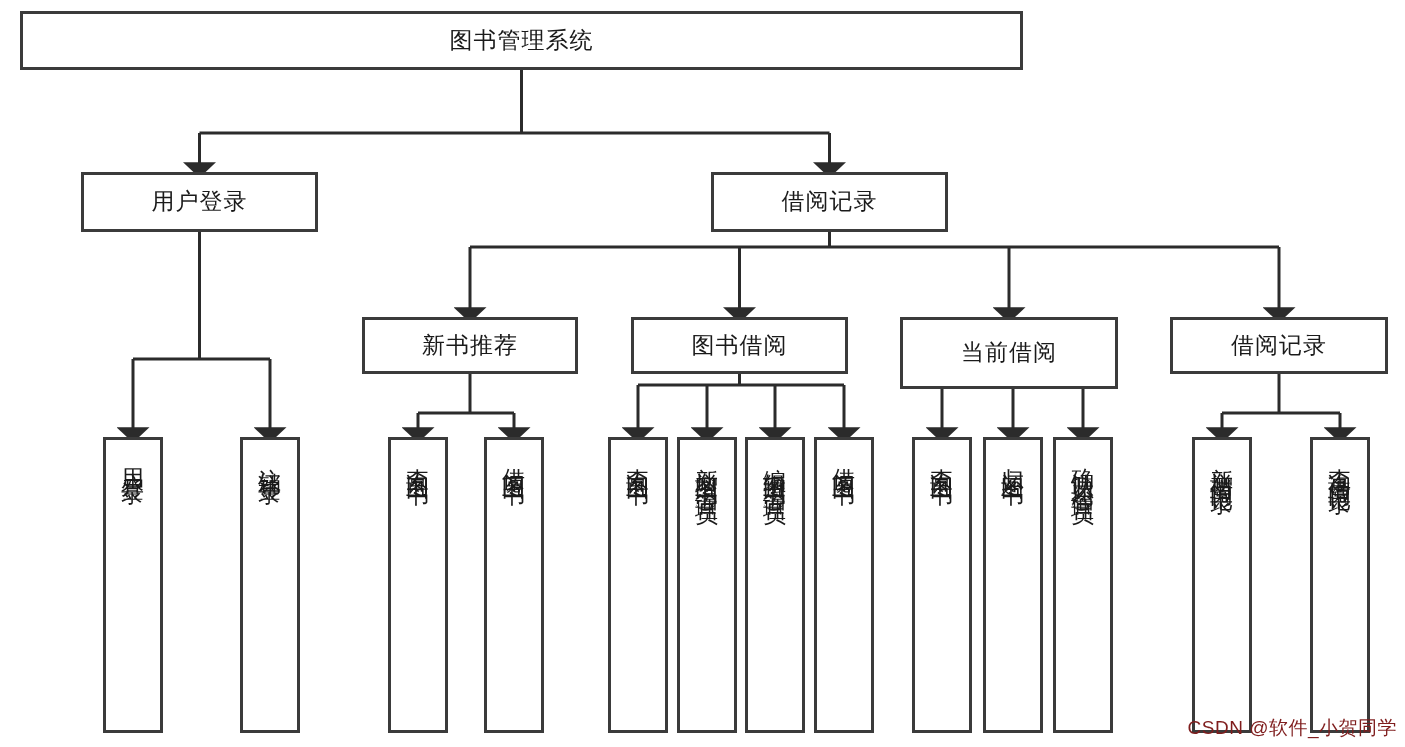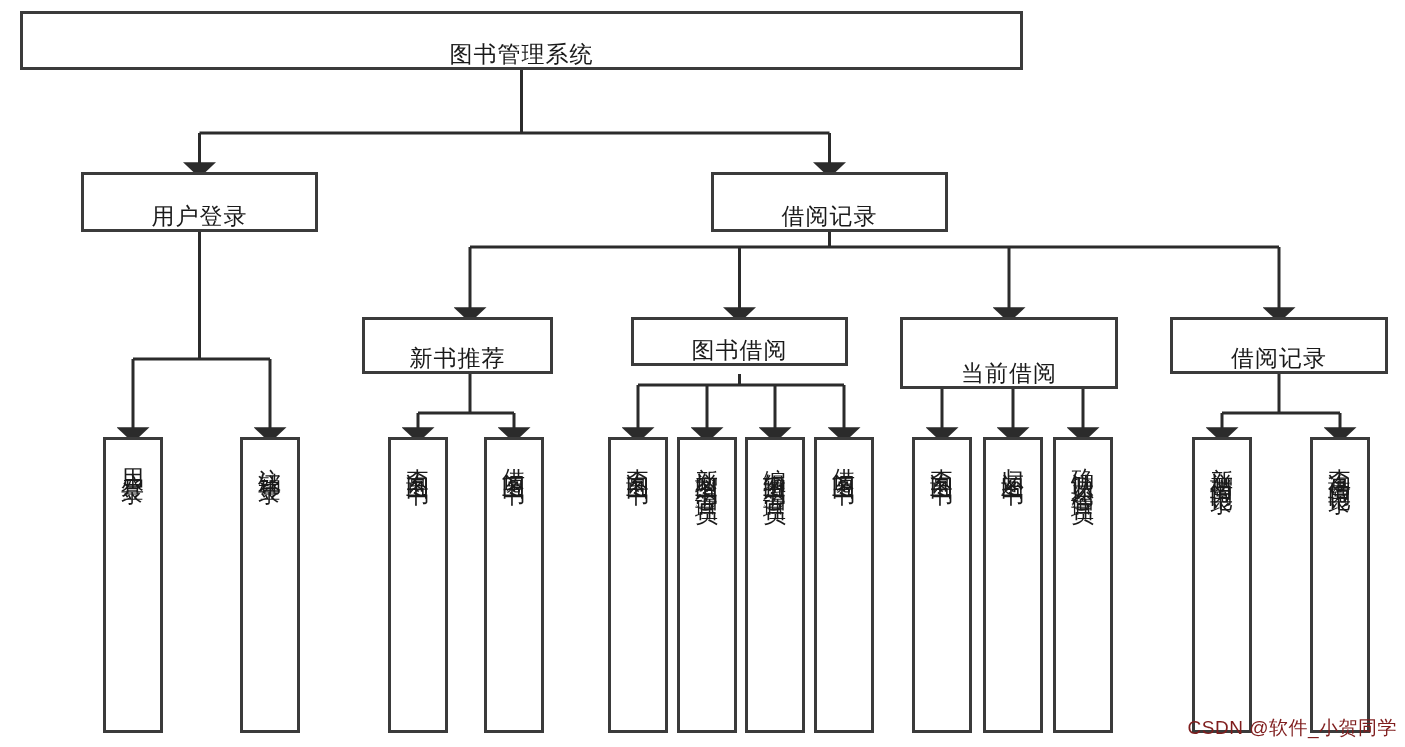--- a/index.html
+++ b/index.html
@@ -24,21 +24,21 @@
     width: 1405px;
     height: 747px;
     pointer-events: none;
   }
   .node {
     position: absolute;
     box-sizing: border-box;
     border: 3px solid #3b3b3b;
     background: #ffffff;
     display: flex;
-    align-items: flex-end;
+    align-items: center;
     justify-content: center;
     color: #1a1a1a;
   }
   .node-h .label {
     font-size: 23px;
     line-height: 1.1;
     letter-spacing: 1px;
     white-space: nowrap;
   }
   .node-v {
@@ -115,24 +115,24 @@
   <div id="node-layer">
       <div class="node node-h" style="left: 20px; top: 11px; width: 1003px; height: 59px;">
         <span class="label">图书管理系统</span>
       </div>
       <div class="node node-h" style="left: 81px; top: 172px; width: 237px; height: 60px;">
         <span class="label">用户登录</span>
       </div>
       <div class="node node-h" style="left: 711px; top: 172px; width: 237px; height: 60px;">
         <span class="label">借阅记录</span>
       </div>
-      <div class="node node-h" style="left: 362px; top: 317px; width: 191px; height: 57px;">
+      <div class="node node-h" style="left: 362px; top: 317px; width: 216px; height: 57px;">
         <span class="label">新书推荐</span>
       </div>
-      <div class="node node-h" style="left: 631px; top: 317px; width: 217px; height: 49px;">
+      <div class="node node-h" style="left: 631px; top: 317px; width: 217px; height: 57px;">
         <span class="label">图书借阅</span>
       </div>
       <div class="node node-h" style="left: 900px; top: 317px; width: 218px; height: 72px;">
         <span class="label">当前借阅</span>
       </div>
       <div class="node node-h" style="left: 1170px; top: 317px; width: 218px; height: 57px;">
         <span class="label">借阅记录</span>
       </div>
       <div class="node node-v" style="left: 103px; top: 437px; width: 60px; height: 296px;">
         <span class="label">用户登录</span>

